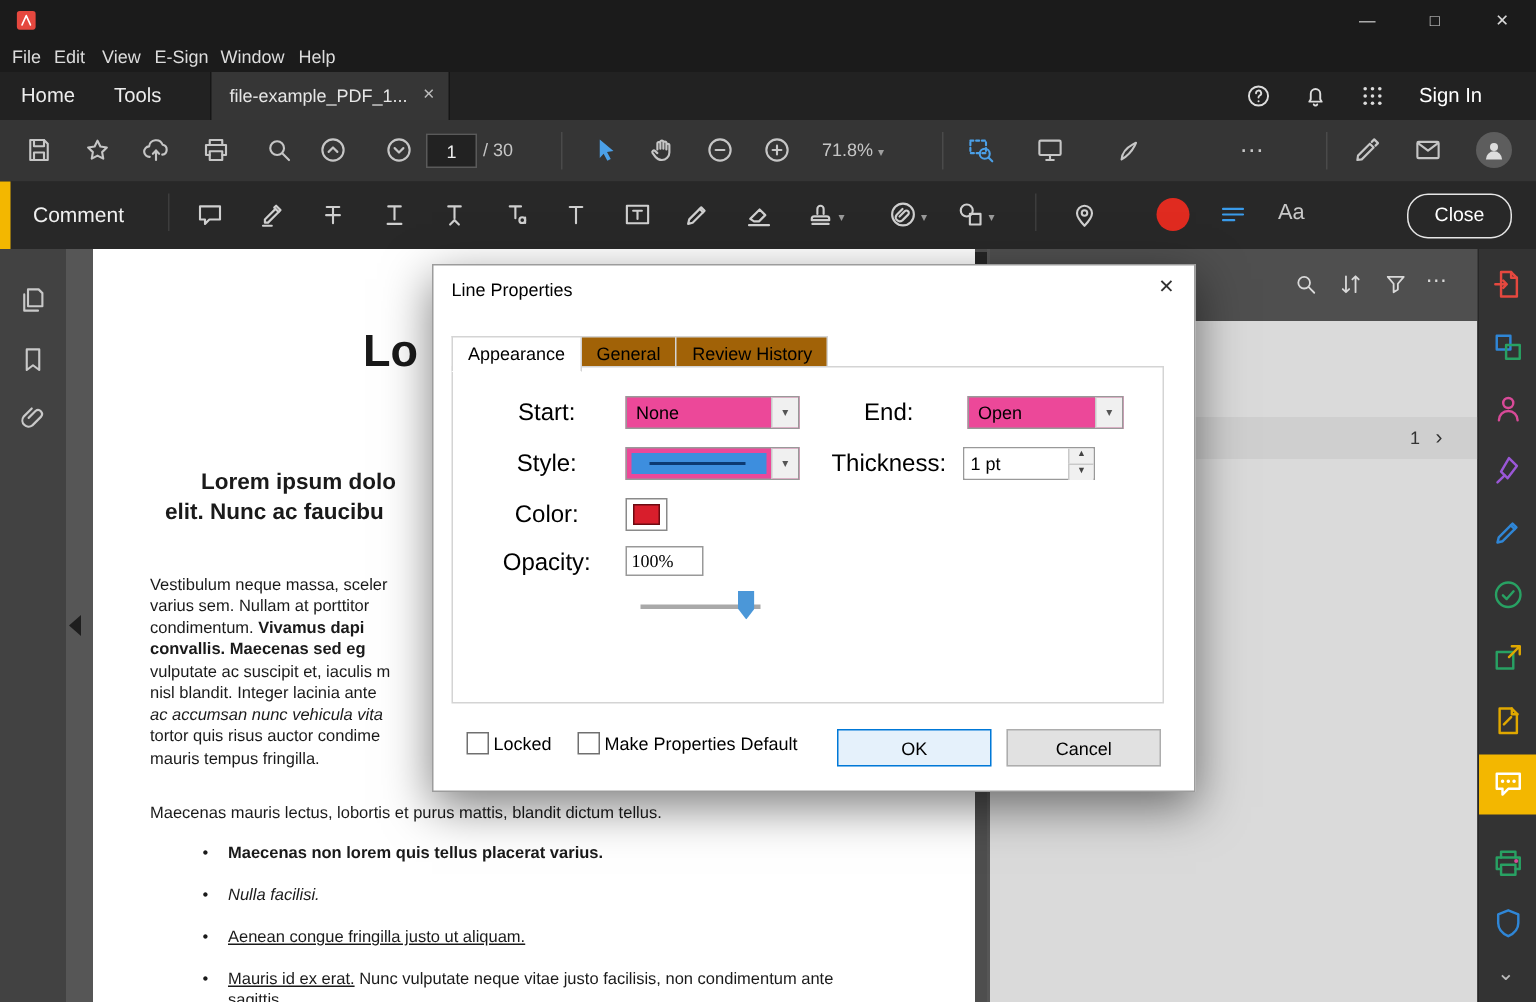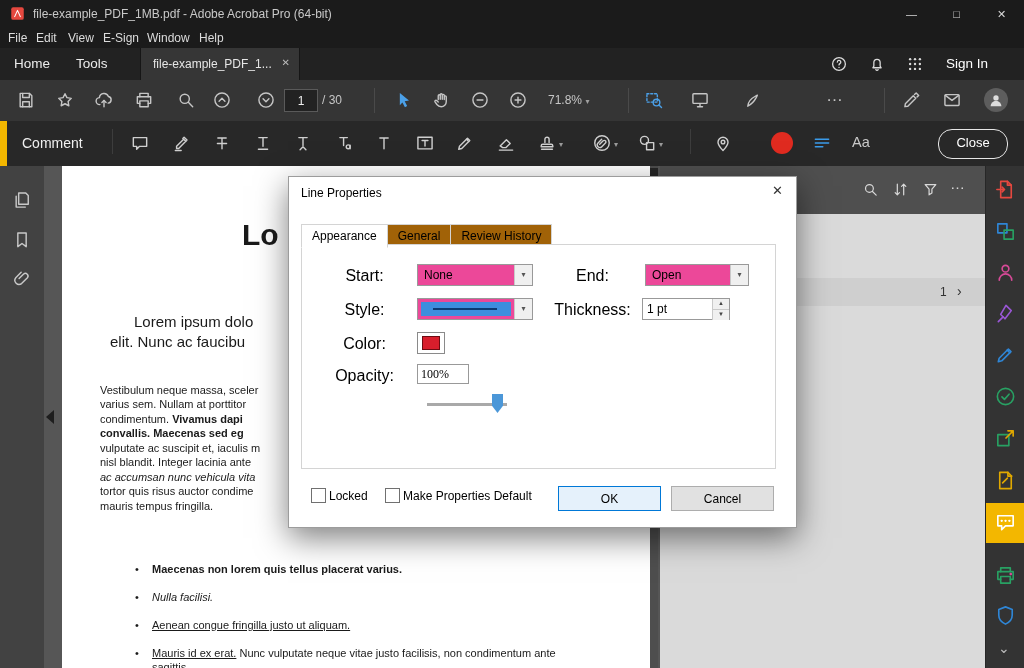--- a/index.html
+++ b/index.html
@@ -46,21 +46,21 @@
   
   .lrail{position:absolute;left:0;top:166px;width:44px;height:502px;background:#424242;border-right:1px solid #333}
   .rail-ic{position:absolute;left:12px;width:20px;height:20px;color:#c9c9c9}
   .docarea{position:absolute;left:44px;top:166px;width:616px;height:502px;background:#565656}
   .page{position:absolute;left:18px;top:0;width:588px;height:502px;background:#fff;overflow:hidden;color:#1a1a1a}
   .dscroll{position:absolute;left:606px;top:0;width:8px;height:502px;background:#4e4e4e}
   .dthumb{position:absolute;left:0;top:2px;width:8px;height:62px;background:#262626}
   .collapse{position:absolute;left:2px;top:244px;width:0;height:0;border-top:7px solid transparent;border-bottom:7px solid transparent;border-right:8px solid #1e1e1e}
   
   .bigtitle{position:absolute;left:180px;top:52px;font-size:30px;font-weight:bold}
-  .h2l{position:absolute;font-size:15px;font-weight:normal;white-space:nowrap}
+  .h2l{position:absolute;font-size:15px;font-weight:bold;white-space:nowrap}
   .pl{position:absolute;left:38px;font-size:11px;white-space:nowrap}
   .bdot{position:absolute;left:73px;font-size:11px}
   .btxt{position:absolute;left:90px;font-size:11px;white-space:nowrap}
   .bold{font-weight:bold}.ital{font-style:italic}.und{text-decoration:underline}
   
   .pane{position:absolute;left:660px;top:166px;width:325px;height:502px;background:#dadada}
   .pane-head{position:absolute;left:0;top:0;width:325px;height:48px;background:#4f4f4f}
   .ph-ic{position:absolute;top:15px;width:17px;height:17px;color:#d9d9d9}
   .ph-ell{position:absolute;left:290px;top:9px;color:#d9d9d9;font-size:15px;letter-spacing:1px}
   .searchbox{position:absolute;left:12px;top:56px;width:292px;height:30px;background:#fff;border:1px solid #c2c2c2;border-radius:6px}
@@ -105,21 +105,20 @@
 
 <div id="app">
 
   <div class="titlebar">
     <span class="acro-ic icon">
       <svg viewBox="0 0 24 24">
           <rect x="2" y="2" width="20" height="20" rx="3" fill="#e5483f" stroke="none"></rect>
           <path d="M7.5 17l4.5-10 4.5 10" stroke="#fff" fill="none"></path>
         </svg>
     </span>
-    <span class="t-title">file-example_PDF_1MB.pdf - Adobe Acrobat Pro (64-bit)</span>
     <span class="wb" style="right:90px">—</span>
     <span class="wb" style="right:45px">□</span>
     <span class="wb" style="right:0">✕</span>
   </div>
 
   <div class="menubar">
     <span class="mi" style="left:8px">File</span>
     <span class="mi" style="left:36px">Edit</span>
     <span class="mi" style="left:68px">View</span>
     <span class="mi" style="left:103px">E-Sign</span>
@@ -401,20 +400,21 @@
       <span class="h2l" style="left:48px;top:167px">elit. Nunc ac faucibu</span>
       <span class="pl" style="top:218px">Vestibulum neque massa, sceler</span>
       <span class="pl" style="top:232px">varius sem. Nullam at porttitor</span>
       <span class="pl" style="top:247px"><span>condimentum. </span><span class="bold">Vivamus dapi</span></span>
       <span class="pl bold" style="top:261px">convallis. Maecenas sed eg</span>
       <span class="pl" style="top:276px">vulputate ac suscipit et, iaculis m</span>
       <span class="pl" style="top:290px">nisl blandit. Integer lacinia ante</span>
       <span class="pl ital" style="top:305px">ac accumsan nunc vehicula vita</span>
       <span class="pl" style="top:319px">tortor quis risus auctor condime</span>
       <span class="pl" style="top:334px">mauris tempus fringilla.</span>
+      <span class="pl" style="top:370px">Maecenas mauris lectus, lobortis et purus mattis, blandit dictum tellus.</span>
       <span class="bdot" style="top:397px">•</span>
       <span class="btxt bold" style="top:397px">Maecenas non lorem quis tellus placerat varius.</span>
       <span class="bdot" style="top:425px">•</span>
       <span class="btxt ital" style="top:425px">Nulla facilisi.</span>
       <span class="bdot" style="top:453px">•</span>
       <span class="btxt und" style="top:453px">Aenean congue fringilla justo ut aliquam. </span>
       <span class="bdot" style="top:481px">•</span>
       <span class="btxt" style="top:481px"><span class="und">Mauris id ex erat.</span><span> Nunc vulputate neque vitae justo facilisis, non condimentum ante</span></span>
       <span class="btxt" style="top:495px">sagittis.</span>
     </div>

